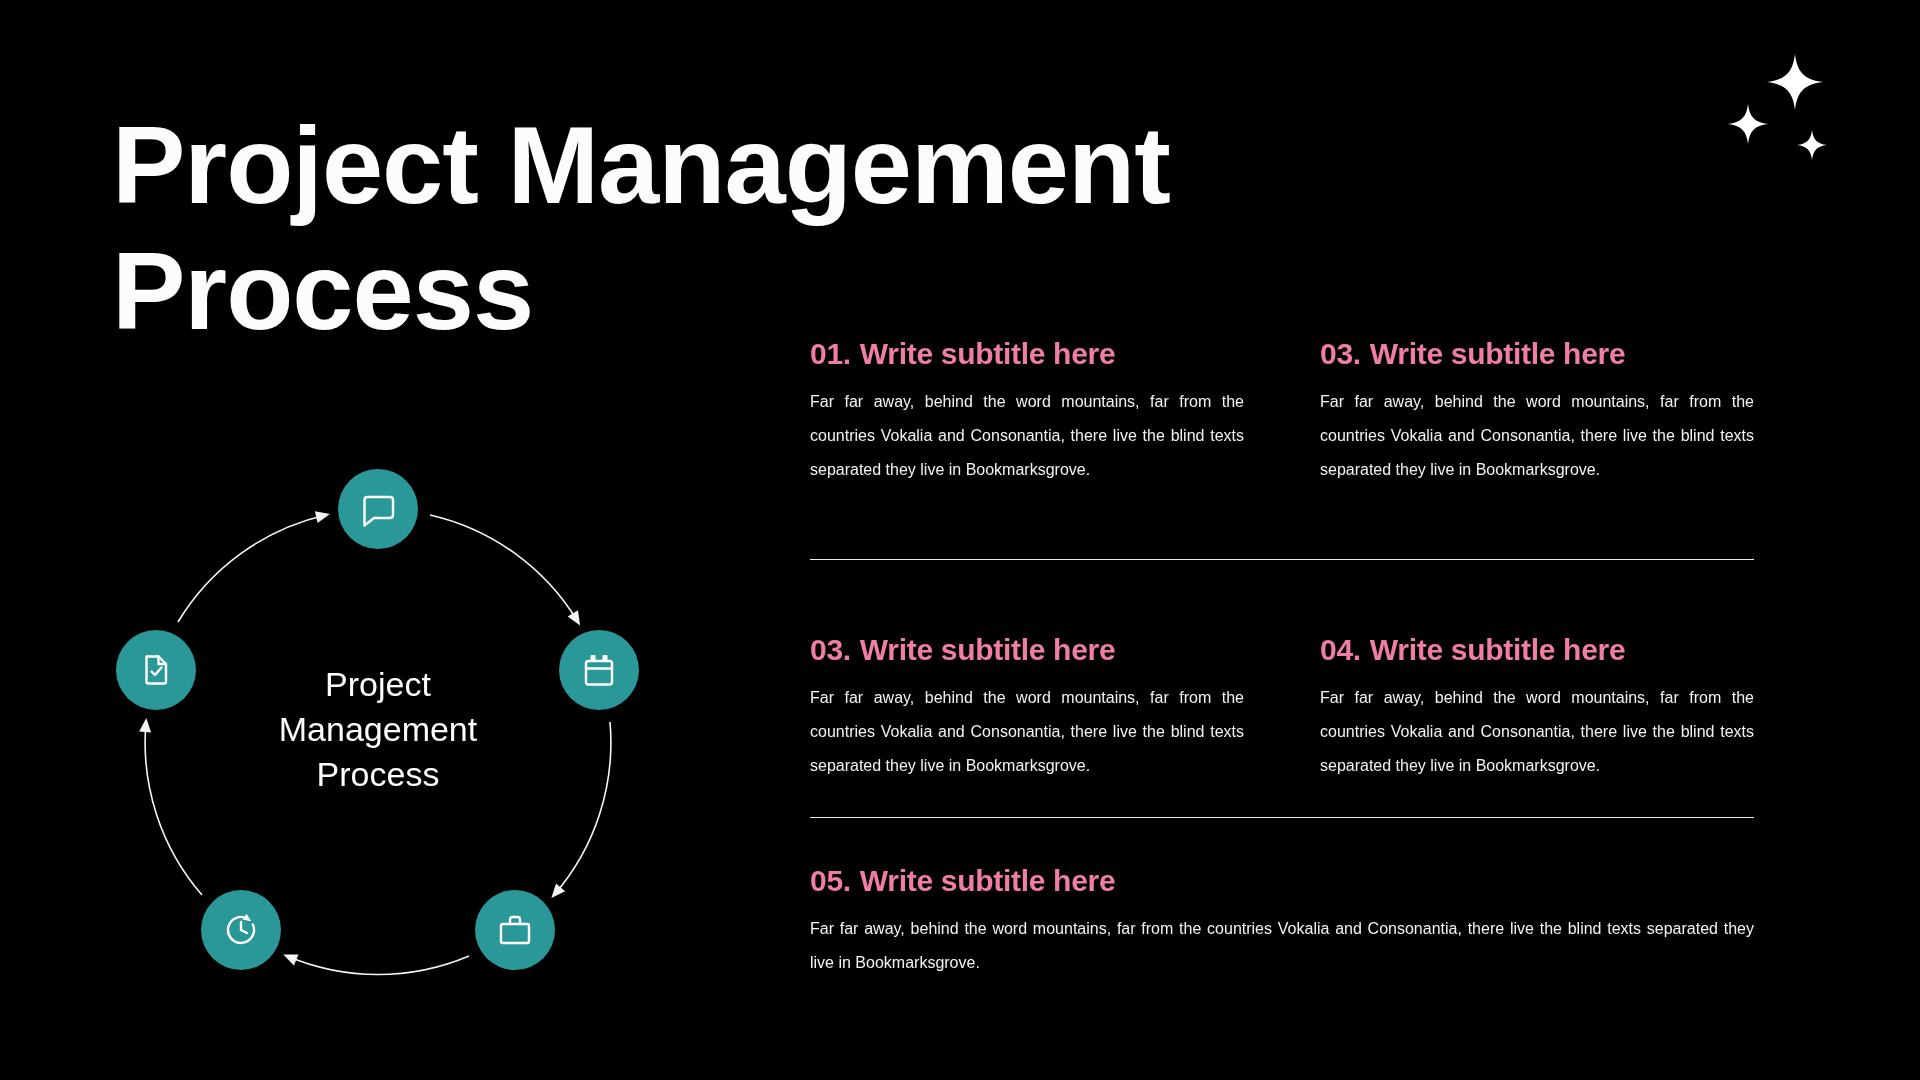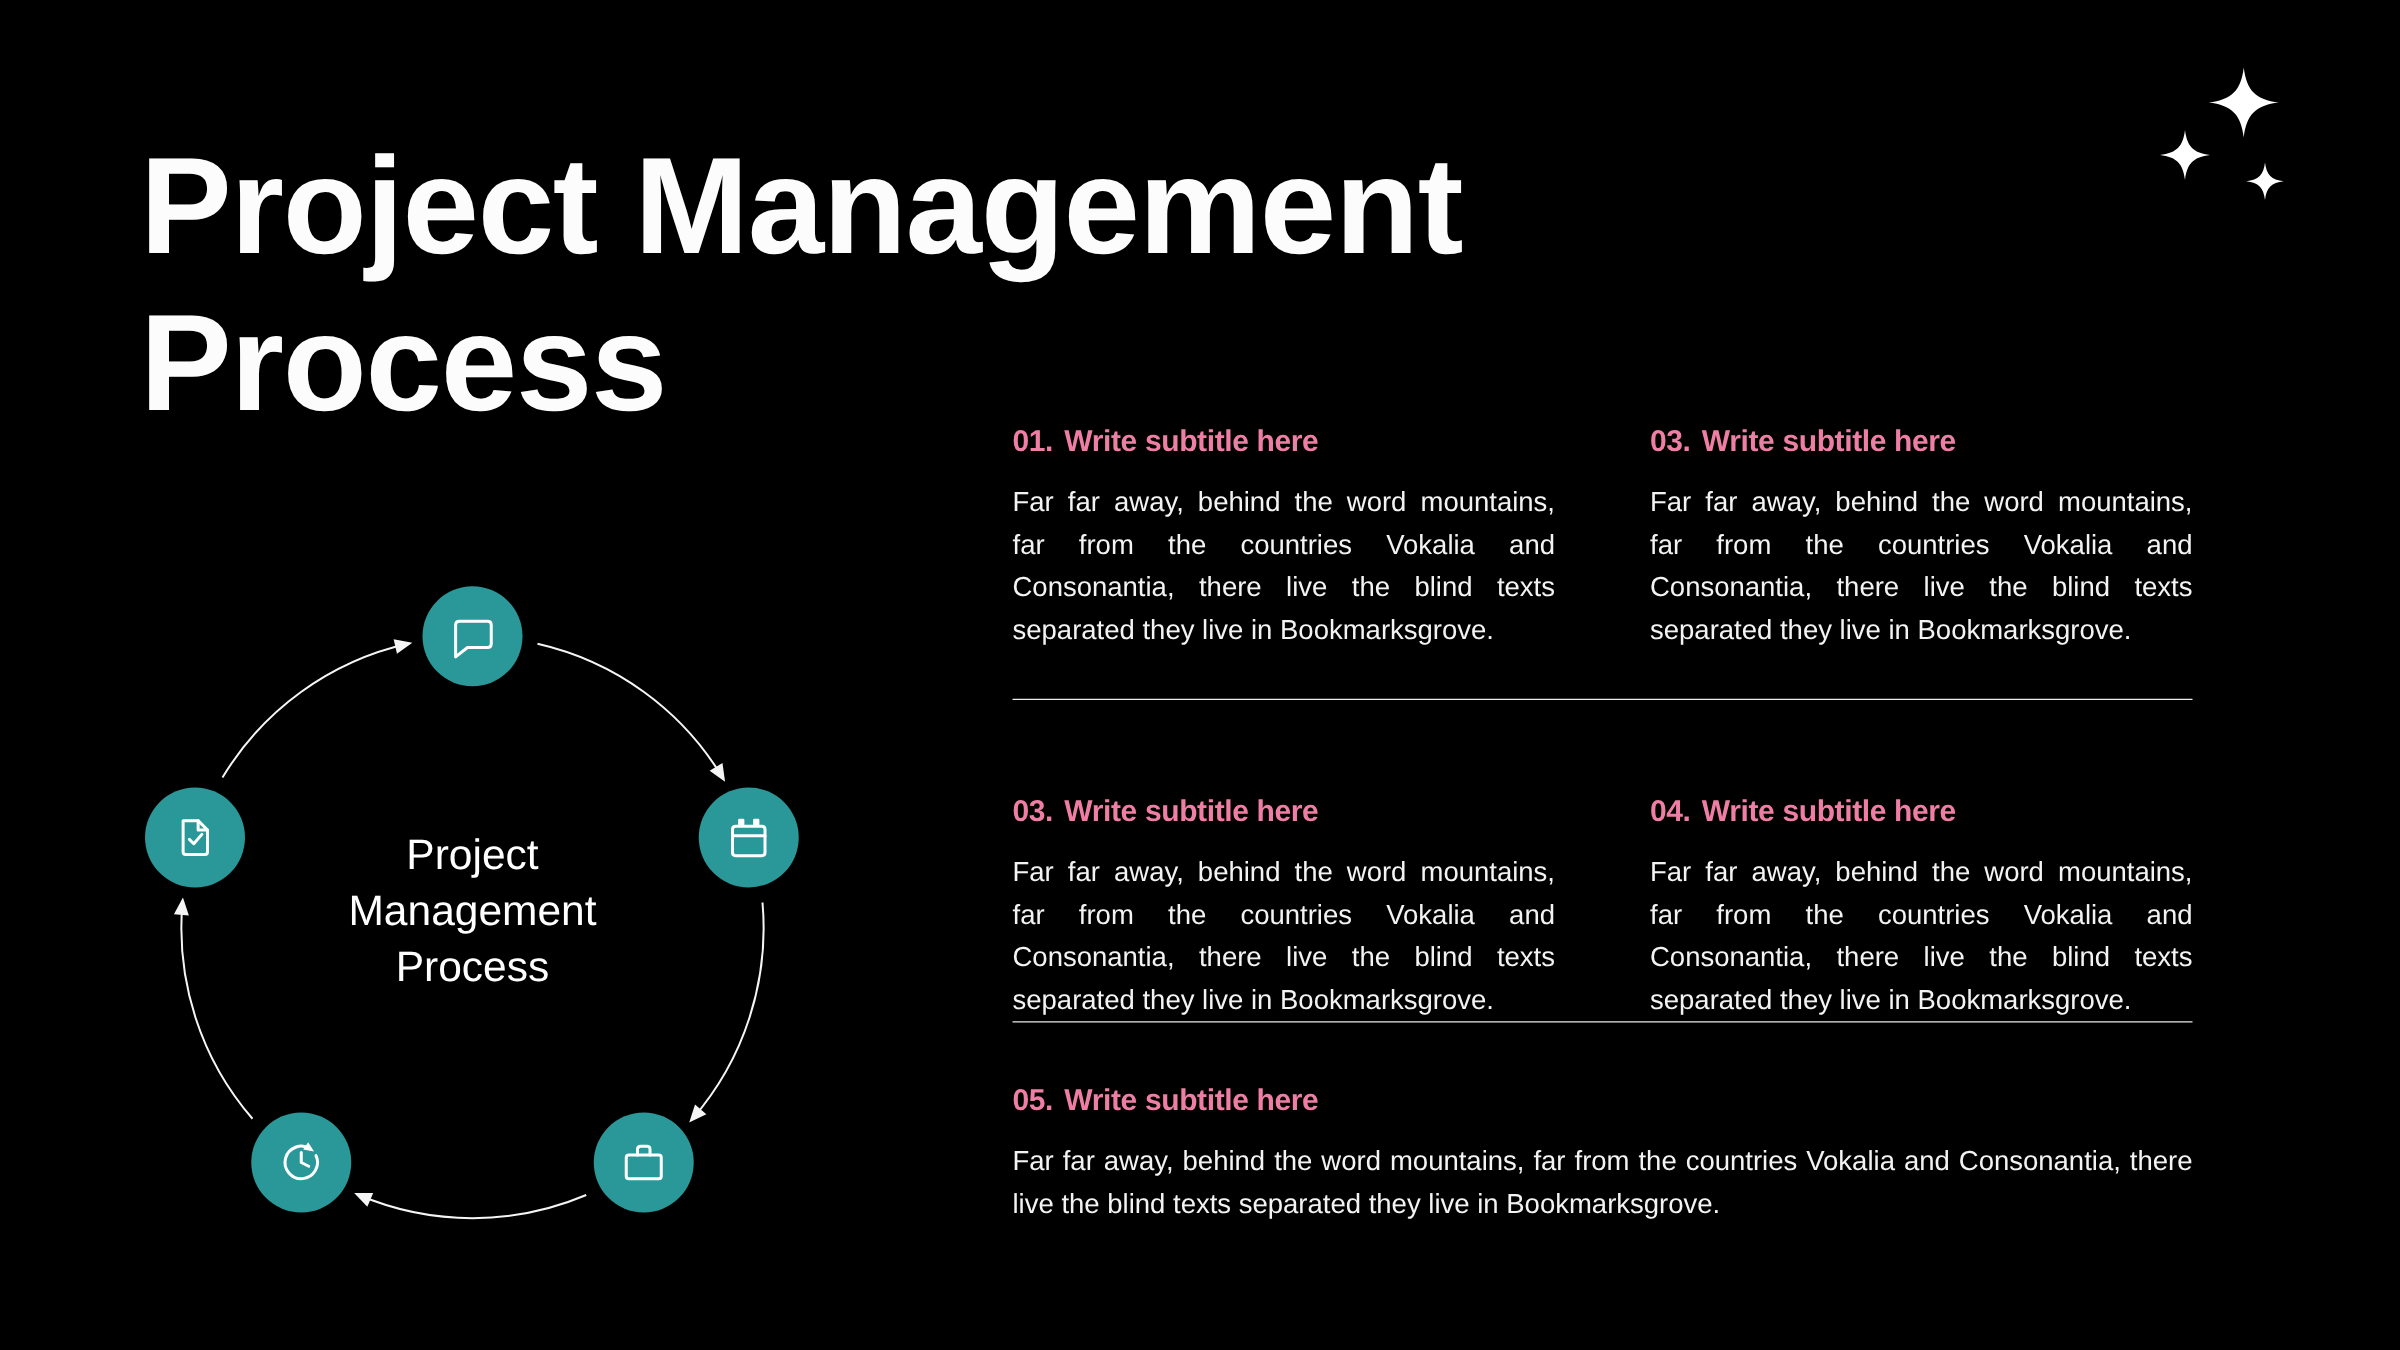--- a/index.html
+++ b/index.html
@@ -45,28 +45,28 @@
     display:grid;
     grid-template-columns:434px 434px;
     column-gap:76px;
   }
   .row.single{display:block;}
   #row-1{top:336px;}
   #row-2{top:632px;}
   #row-3{top:863px;}
   .section h3{
     margin:0 0 13px 0;
-    font-size:24px;line-height:36px;
+    font-size:30px;line-height:36px;
     font-weight:700;letter-spacing:-0.3px;
     color:#ef7ea4;
   }
   .section h3 .num{margin-right:9px;}
   .section p{
     margin:0;
-    font-size:22px;line-height:34px;
+    font-size:16px;line-height:34px;
     text-align:justify;
     color:#f3f3f3;
   }
   .divider{
     left:810px;width:944px;height:0;
     border-top:1.5px solid rgba(255,255,255,0.92);
   }
   #divider-1{top:559px;}
   #divider-2{top:817px;}
 </style>

